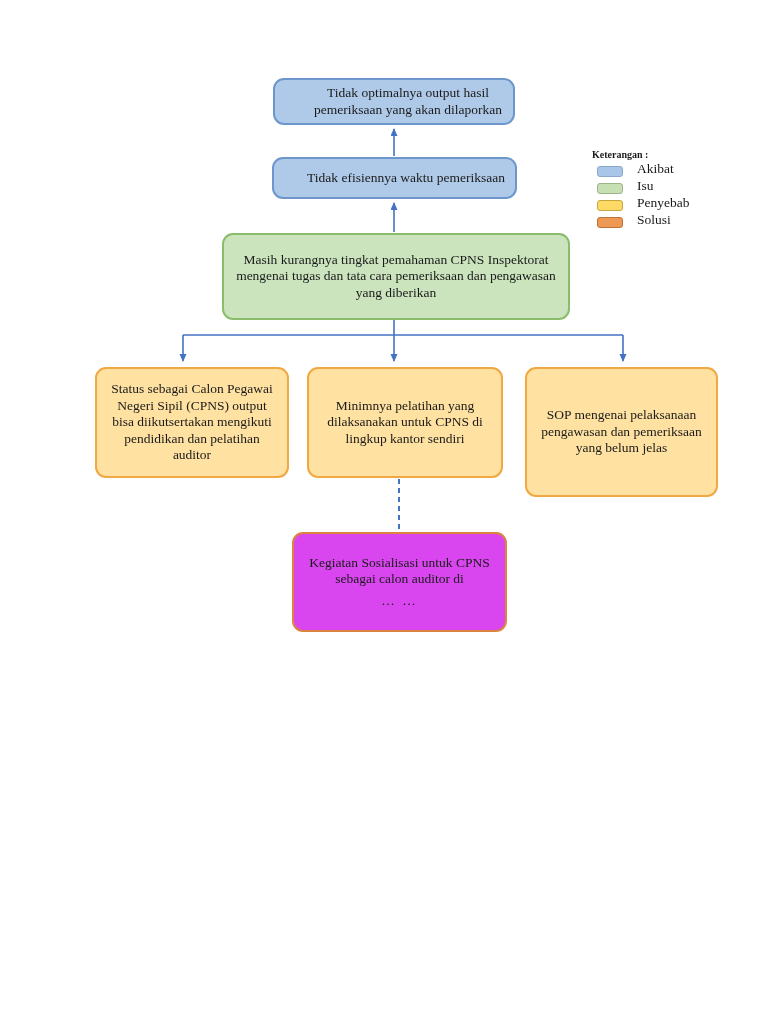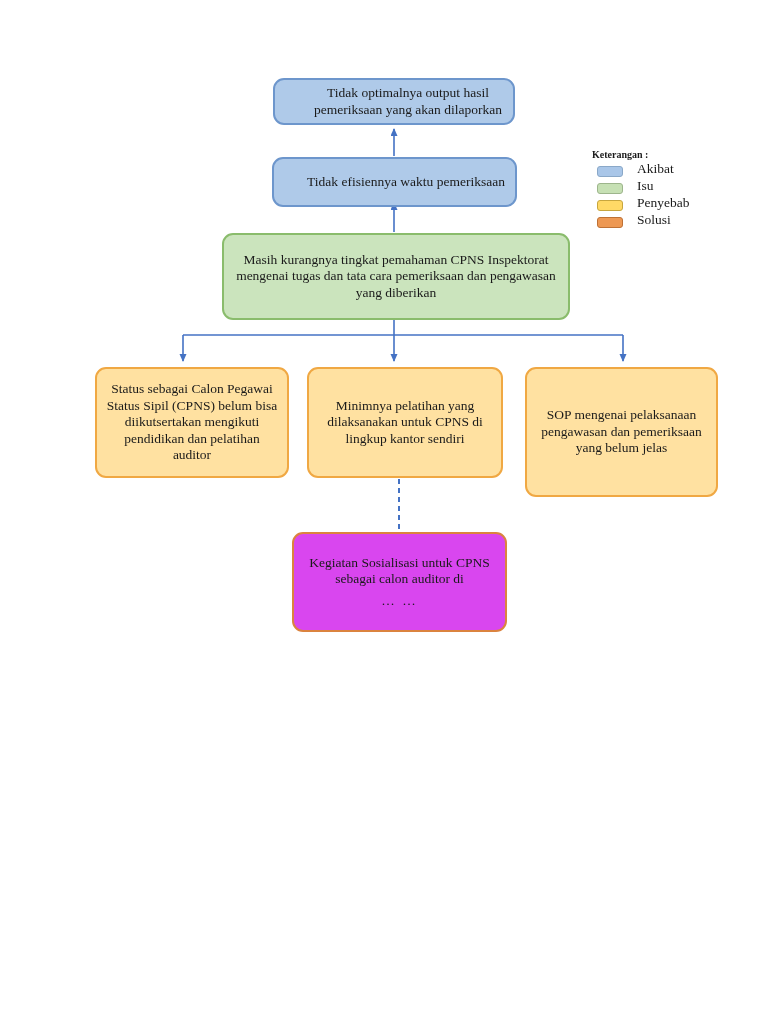--- a/index.html
+++ b/index.html
@@ -40,21 +40,21 @@
     flex-direction: column;
     align-items: center;
     justify-content: center;
     text-align: center;
     font-size: 13.5px;
     line-height: 1.22;
     color: #1A1A1A;
     padding: 3px 9px;
   }
   #node-akibat-1 { left: 273px; top: 78px;  width: 242px; height: 47px; padding-left: 37px; }
-  #node-akibat-2 { left: 272px; top: 157px; width: 245px; height: 50px; padding-left: 32px; }
+  #node-akibat-2 { left: 272px; top: 157px; width: 245px; height: 42px; padding-left: 32px; }
   #node-isu      { left: 222px; top: 233px; width: 348px; height: 87px; }
   #node-penyebab-1 { left: 95px;  top: 367px; width: 194px; height: 111px; }
   #node-penyebab-2 { left: 307px; top: 367px; width: 196px; height: 111px; }
   #node-penyebab-3 { left: 525px; top: 367px; width: 193px; height: 130px; }
   #node-solusi   { left: 292px; top: 532px; width: 215px; height: 100px; }
   .node .dots { display: block; margin-top: 5px; letter-spacing: 2px; }
 
   .legend {
     position: absolute;
     left: 592px;
@@ -111,21 +111,21 @@
 
   <div class="node" id="node-akibat-2" style="background-color: rgb(175, 202, 233); border-color: rgb(109, 150, 204);">
     <span>Tidak efisiennya waktu pemeriksaan</span>
   </div>
 
   <div class="node" id="node-isu" style="background-color: rgb(203, 228, 189); border-color: rgb(138, 188, 108);">
     <span>Masih kurangnya tingkat pemahaman CPNS Inspektorat mengenai tugas dan tata cara pemeriksaan dan pengawasan yang diberikan</span>
   </div>
 
   <div class="node" id="node-penyebab-1" style="background-color: rgb(255, 225, 161); border-color: rgb(240, 168, 67);">
-    <span>Status sebagai Calon Pegawai Status Sipil (CPNS) belum bisa diikutsertakan mengikuti pendidikan dan pelatihan auditor</span>
+    <span>Status sebagai Calon Pegawai Negeri Sipil (CPNS) output bisa diikutsertakan mengikuti pendidikan dan pelatihan auditor</span>
   </div>
 
   <div class="node" id="node-penyebab-2" style="background-color: rgb(255, 225, 161); border-color: rgb(240, 168, 67);">
     <span>Minimnya pelatihan yang dilaksanakan untuk CPNS di lingkup kantor sendiri</span>
   </div>
 
   <div class="node" id="node-penyebab-3" style="background-color: rgb(255, 225, 161); border-color: rgb(240, 168, 67);">
     <span>SOP mengenai pelaksanaan pengawasan dan pemeriksaan yang belum jelas</span>
   </div>
 

